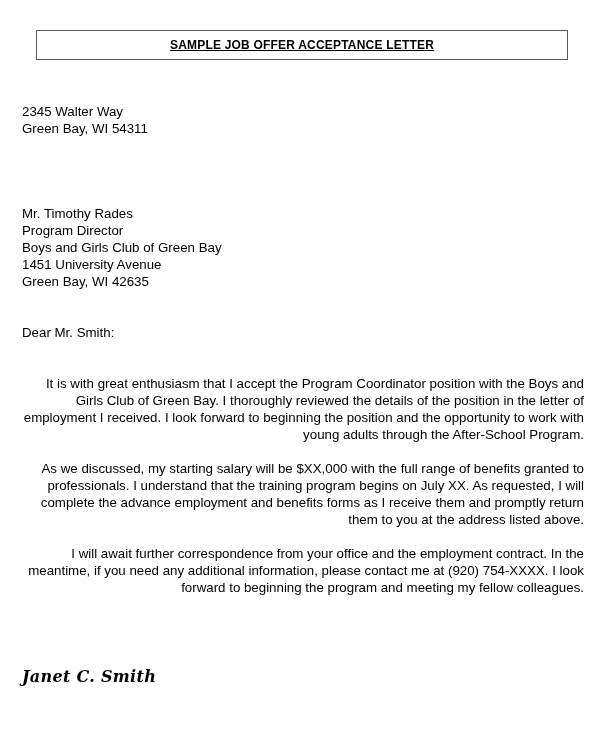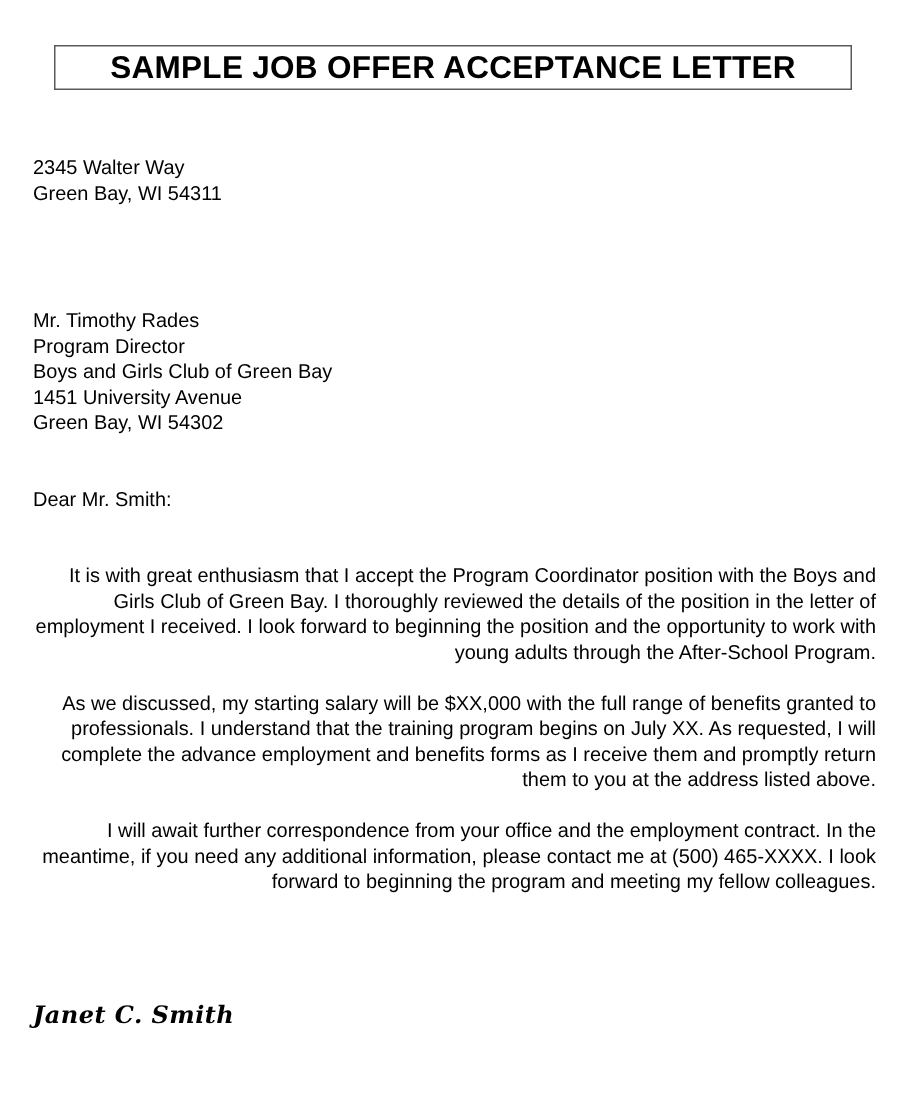--- a/index.html
+++ b/index.html
@@ -31,25 +31,26 @@
     width: 532px;
     height: 30px;
     border: 1px solid #5a5a5a;
     box-sizing: border-box;
     display: flex;
     align-items: center;
     justify-content: center;
     background: #ffffff;
   }
   .title-text {
-    font-size: 21px;
+    font-size: 12px;
     font-weight: bold;
     letter-spacing: 0.2px;
     white-space: nowrap;
     line-height: 1;
+    text-decoration: underline;
   }
 
   
   .letter {
     position: absolute;
     left: 22px;
     top: 103px;
     width: 562px;
     font-size: 13.3px;
     line-height: 17px;
@@ -98,37 +99,37 @@
 
     <div class="gap-sm"></div>
 
 
     <div class="gap-lg"></div>
 
     <div class="block">Mr. Timothy Rades
 Program Director
 Boys and Girls Club of Green Bay
 1451 University Avenue
-Green Bay, WI  54302</div>
+Green Bay, WI  42635</div>
 
     <div class="gap-md"></div>
 
     <div class="block">Dear Mr. Smith:</div>
 
     <div class="gap-md"></div>
 
     <p class="para">It is with great enthusiasm that I accept the Program Coordinator position with the Boys and Girls Club of Green Bay.  I thoroughly reviewed the details of the position in the letter of employment I received. I look forward to beginning the position and the opportunity to work with young adults through the After-School Program.</p>
 
     <div class="gap-sm"></div>
 
     <p class="para">As we discussed, my starting salary will be $XX,000 with the full range of benefits granted to professionals.  I understand that the training program begins on July XX.  As requested, I will complete the advance employment and benefits forms as I receive them and promptly return them to you at the address listed above.</p>
 
     <div class="gap-sm"></div>
 
-    <p class="para">I will await further correspondence from your office and the employment contract. In the meantime, if you need any additional information, please contact me at (500) 465-XXXX.  I look forward to beginning the program and meeting my fellow colleagues.</p>
+    <p class="para">I will await further correspondence from your office and the employment contract. In the meantime, if you need any additional information, please contact me at (920) 754-XXXX.  I look forward to beginning the program and meeting my fellow colleagues.</p>
 
     <div class="gap-lg"></div>
 
 
     <div class="gap-sm"></div>
 
     <p class="signature">Janet C. Smith</p>
 
   </div>
 </div>

